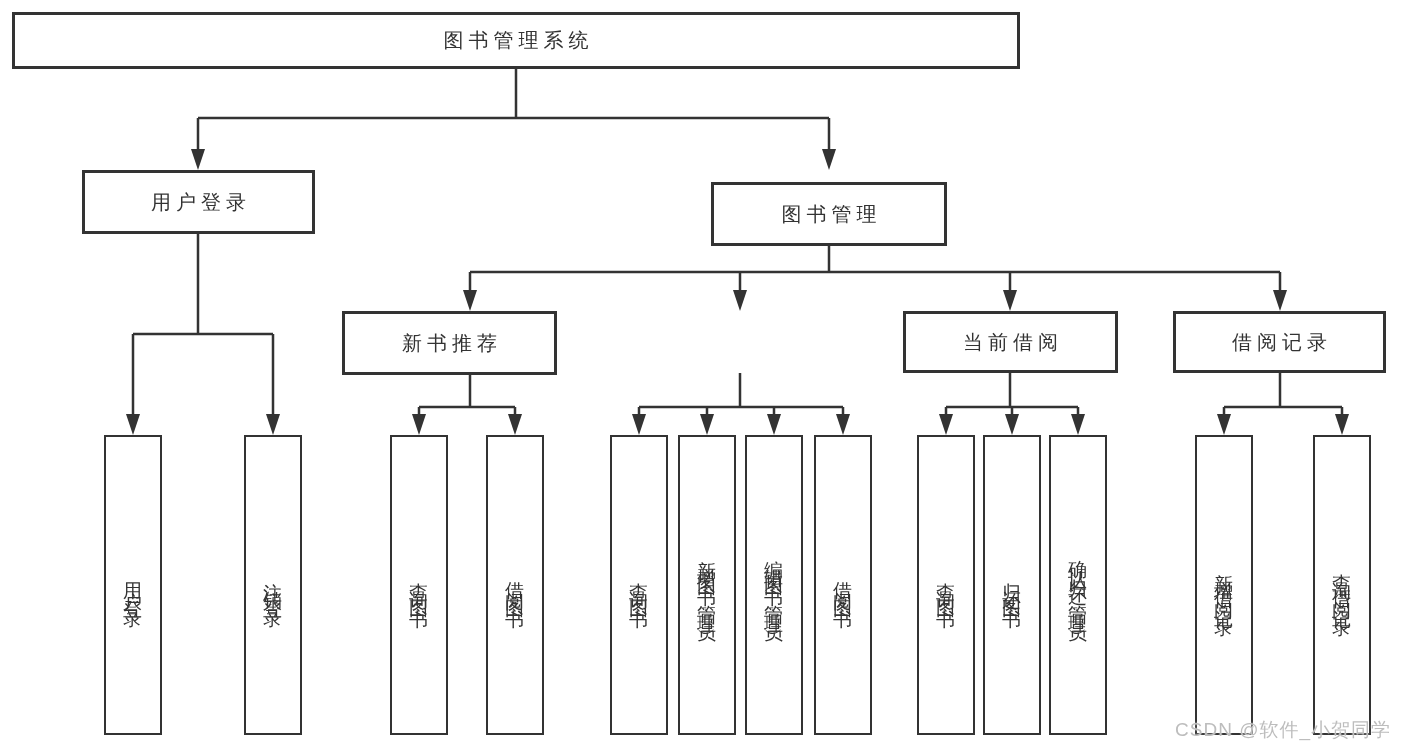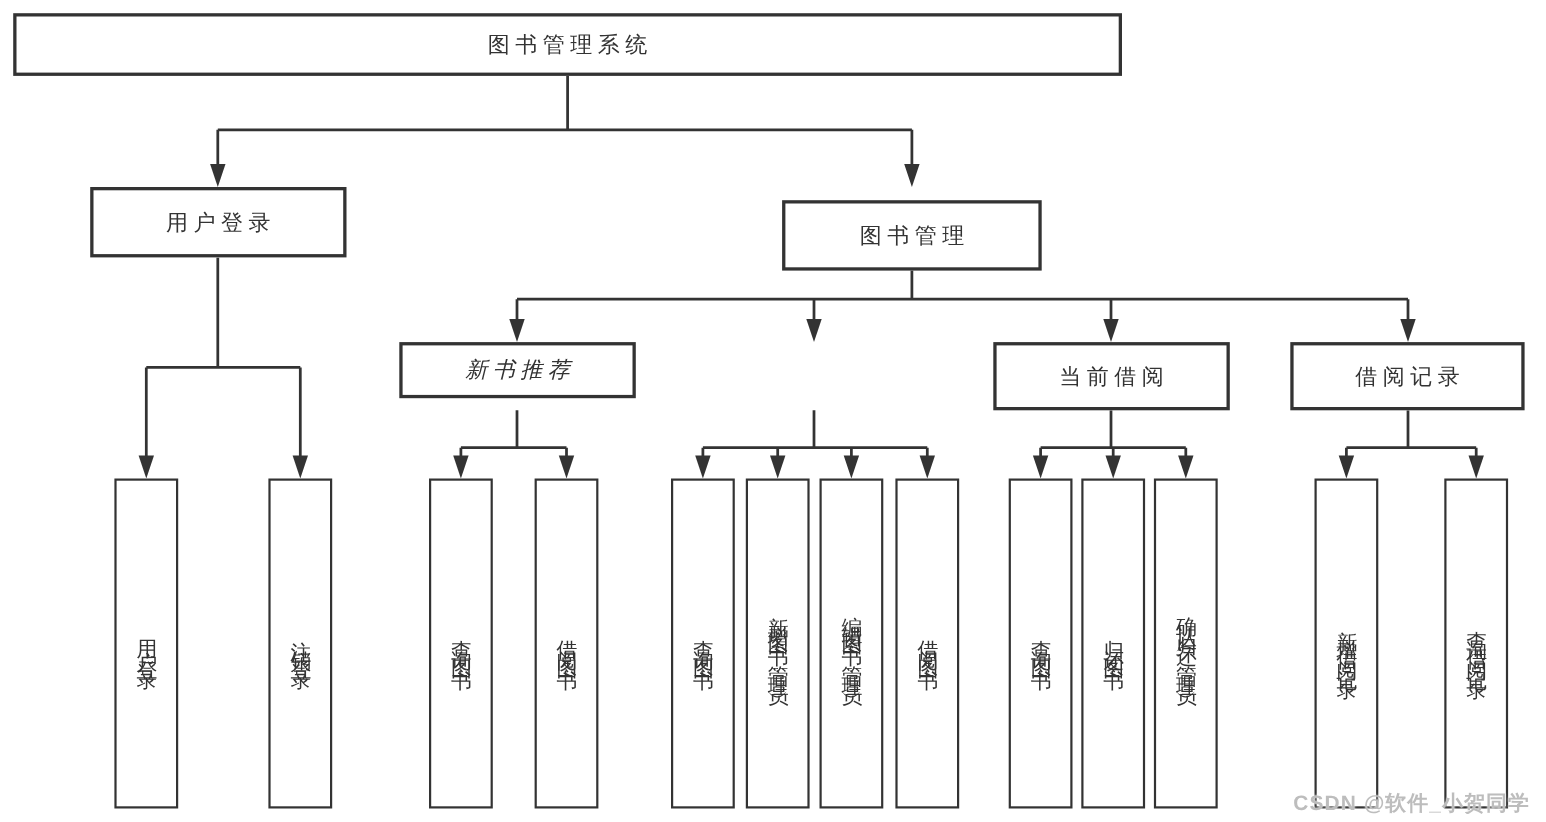--- a/index.html
+++ b/index.html
@@ -36,21 +36,20 @@
   }
   .watermark {
     position: absolute;
     right: 14px;
     bottom: 4px;
     font-size: 19px;
     color: #bdbdbd;
     letter-spacing: 1px;
     text-shadow: 0 0 2px #ffffff;
     white-space: nowrap;
-    font-weight: bold;
   }
 </style>
 </head>
 <body>
 
 <div class="canvas">
 
   <svg class="connectors" width="1405" height="747" viewBox="0 0 1405 747">
     <path d="
       M516 69 V118 M198 118 H829 M198 118 V151 M829 118 V151
@@ -87,21 +86,21 @@
     <span class="hlabel">图书管理系统</span>
   </div>
 
   <div class="node" style="left:82px; top:170px; width:233px; height:64px;">
     <span class="hlabel">用户登录</span>
   </div>
   <div class="node" style="left:711px; top:182px; width:236px; height:64px;">
     <span class="hlabel">图书管理</span>
   </div>
 
-  <div class="node" style="left:363px; top:311px; width:215px; height:51px;font-style:italic;">
+  <div class="node" style="left:342px; top:311px; width:215px; height:64px;">
     <span class="hlabel">新书推荐</span>
   </div>
   <div class="node" style="left:1173px; top:311px; width:213px; height:62px;">
     <span class="hlabel">借阅记录</span>
   </div>
   <div class="node" style="left:903px; top:311px; width:215px; height:62px;">
     <span class="hlabel">当前借阅</span>
   </div>
 
   <div class="node leaf" style="left:104px; top:435px; width:58px; height:300px;">

